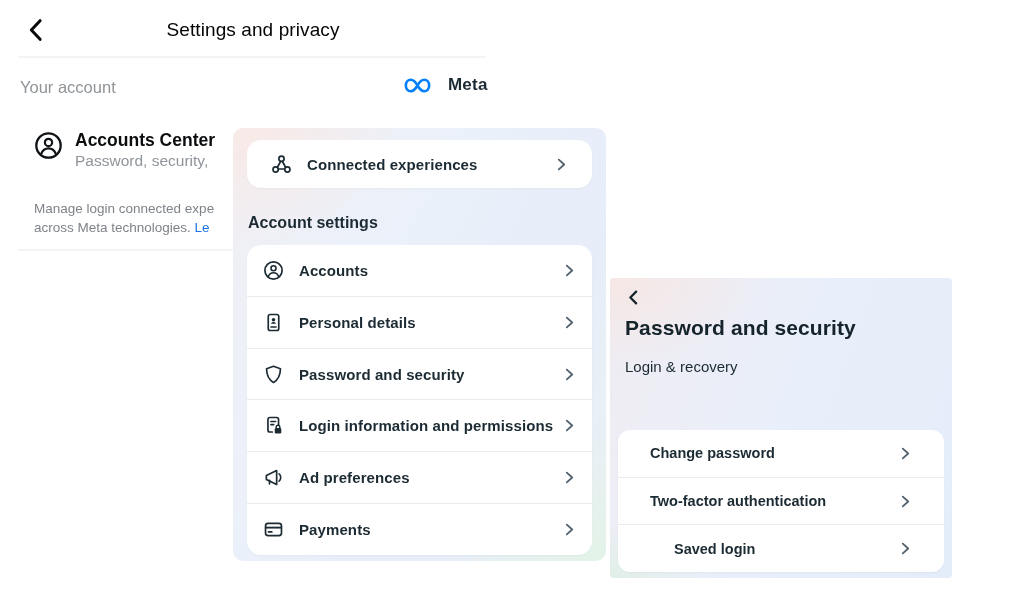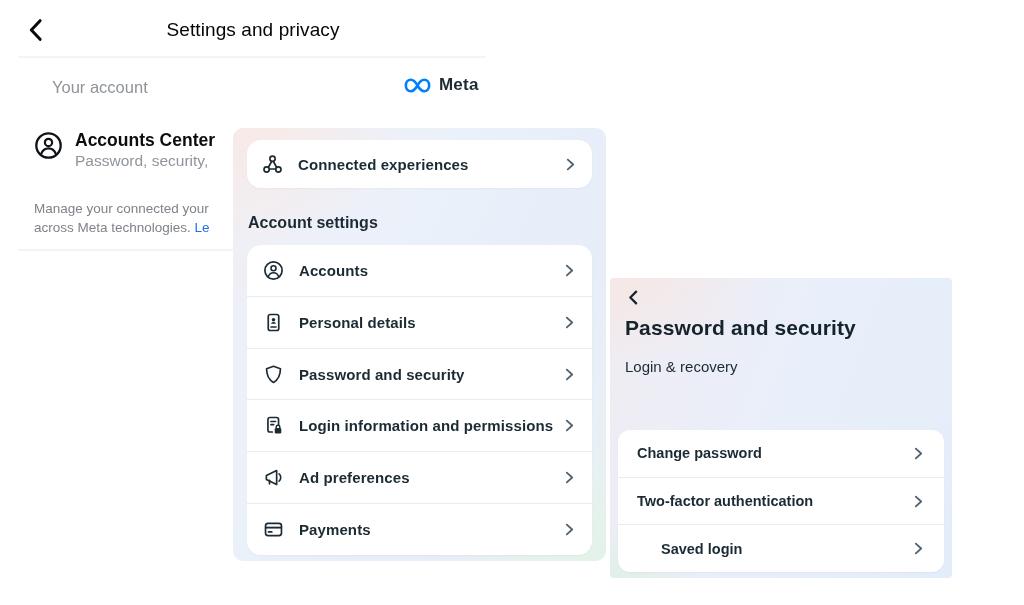--- a/index.html
+++ b/index.html
@@ -6,59 +6,59 @@
   body { background:#fff; font-family:"Liberation Sans","DejaVu Sans",sans-serif; }
   .canvas { position:relative; width:1024px; height:605px; background:#ffffff; overflow:hidden; color:#1c2b33; }
 
   
   .bg-screen { position:absolute; inset:0; z-index:1; }
   .bs-back { position:absolute; left:22px; top:16px; width:28px; height:28px; color:#0a0a0a; cursor:pointer; }
   .bs-title { position:absolute; left:0; top:19px; width:506px; text-align:center; font-size:19px; font-weight:400; color:#050505; letter-spacing:.1px; }
   .divider { position:absolute; height:2px; background:#f3f4f6; border-radius:2px; }
   .d1 { left:18px; top:56px; width:468px; }
   .d2 { left:18px; top:249px; width:468px; height:1.5px; }
-  .bs-youraccount { position:absolute; left:52px; top:78px; font-size:16.5px; color:#8f9498; }
-  .bs-meta { position:absolute; left:404px; top:75px; display:flex; align-items:center; gap:8px;text-align:right; }
+  .bs-youraccount { position:absolute; left:20px; top:78px; font-size:16.5px; color:#8f9498; }
+  .bs-meta { position:absolute; left:404px; top:75px; display:flex; align-items:center; gap:17px;text-align:right; }
   .bs-meta .meta-word { font-size:17px; font-weight:700; color:#1c2b33; letter-spacing:.2px; }
   .ac-icon { position:absolute; left:34px; top:131px; width:29px; height:29px; color:#111417; }
   .ac-title { position:absolute; left:75px; top:130px; font-size:17.5px; font-weight:600; color:#0b0d0f; }
   .ac-sub { position:absolute; left:75px; top:152px; font-size:15.5px; color:#8f959b; white-space:nowrap; }
   .bs-para { position:absolute; left:34px; top:200px; font-size:13.5px; line-height:18.5px; color:#7e8389; white-space:nowrap; }
   .bs-para .lnk { color:#1b74e4; }
 
   
   .panel-mid { position:absolute; left:233px; top:128px; width:373px; height:433px; z-index:2; border-radius:10px;
     background:
       radial-gradient(120% 70% at 0% 0%, rgba(249,233,229,.95) 0%, rgba(249,233,229,0) 38%),
       radial-gradient(90% 60% at 100% 100%, rgba(227,243,232,.95) 0%, rgba(227,243,232,0) 45%),
       linear-gradient(118deg, #f1eff4 0%, #ebf1fa 38%, #e7edf9 68%, #e9f1f2 100%);
   }
   .card { background:#ffffff; border-radius:14px; box-shadow:0 1px 2px rgba(28,43,51,.04); }
-  .ce-card { margin:12px 14px 0 14px; height:48px; display:flex; align-items:center; padding:0 15px; cursor:pointer; }
+  .ce-card { margin:12px 14px 0 14px; height:48px; display:flex; align-items:center; padding:0 24px; cursor:pointer; }
   .row-icon { width:21px; height:21px; flex:0 0 auto; color:#1c2b33; }
   .row-label { margin-left:15px; font-size:15px; font-weight:600; color:#1c2b33; letter-spacing:.1px; }
   .row-chevron { margin-left:auto; width:13px; height:13px; color:#53626f; flex:0 0 auto; }
   .as-heading { margin:26px 14px 0 15px; font-size:16px; font-weight:700; color:#1c2b33; }
   .as-card { margin:13px 14px 0 14px; height:310px; display:flex; flex-direction:column; }
   .as-row { flex:1; display:flex; align-items:center; padding:8px 16px; border-bottom:1px solid #e9ebee; cursor:pointer; }
   .as-row:last-child { border-bottom:none; }
 
   
   .panel-right { position:absolute; left:610px; top:278px; width:342px; height:300px; z-index:3; border-radius:4px;
     background:
       radial-gradient(95% 60% at 0% 0%, rgba(246,231,228,.95) 0%, rgba(246,231,228,0) 48%),
       radial-gradient(45% 30% at 0% 100%, rgba(222,240,228,.8) 0%, rgba(222,240,228,0) 60%),
       linear-gradient(110deg, #f0ecf2 0%, #e9effa 48%, #e3edf9 100%);
   }
   .pr-back { position:absolute; left:15px; top:11px; width:17px; height:17px; color:#15232b; cursor:pointer; }
   .pr-title { position:absolute; left:15px; top:38px; font-size:21px; font-weight:700; color:#15232b; letter-spacing:.1px; }
   .pr-section { position:absolute; left:15px; top:80px; font-size:15px; font-weight:400; color:#1c2b33; }
   .pr-desc { position:absolute; left:15px; top:101px; width:312px; font-size:12.5px; line-height:16.5px; color:#67707a; }
   .pr-card { position:absolute; left:8px; top:152px; width:326px; height:142px; border-radius:12px; display:flex; flex-direction:column; }
-  .pr-row { flex:1; display:flex; align-items:center; padding:0 19px; border-bottom:1px solid #e9ebee; cursor:pointer;gap:20px; }
+  .pr-row { flex:1; display:flex; align-items:center; padding:0 32px; border-bottom:1px solid #e9ebee; cursor:pointer;gap:20px; }
   .pr-row:last-child { border-bottom:none;margin-left:24px; }
   .pr-label { font-size:14.5px; font-weight:600; color:#1c2b33; }
   svg { display:block; }
 </style>
 </head>
 <body>
 
 <div class="canvas">
 
   <div class="bg-screen">
@@ -86,21 +86,21 @@
       <svg viewBox="0 0 20 20" width="29" height="29">
         <circle cx="10" cy="10" r="8.4" fill="none" stroke="currentColor" stroke-width="1.6"></circle>
         <circle cx="10" cy="7.9" r="2.5" fill="none" stroke="currentColor" stroke-width="1.5"></circle>
         <path d="M4.9 15.9 C5.9 13.3 7.7 12 10 12 C12.3 12 14.1 13.3 15.1 15.9" fill="none" stroke="currentColor" stroke-width="1.5" stroke-linecap="round"></path>
       </svg>
     </div>
     <div class="ac-title">Accounts Center</div>
     <div class="ac-sub">Password, security,</div>
 
     <div class="bs-para">
-      <span>Manage your connected your</span><br>
+      <span>Manage login connected expe</span><br>
       <span>across Meta technologies. </span><span class="lnk">Le</span>
     </div>
     <div class="divider d2"></div>
   </div>
 
   <div class="panel-mid">
 
     <div class="card ce-card">
       <span class="row-icon">
         <svg viewBox="0 0 20 20" width="21" height="21">

